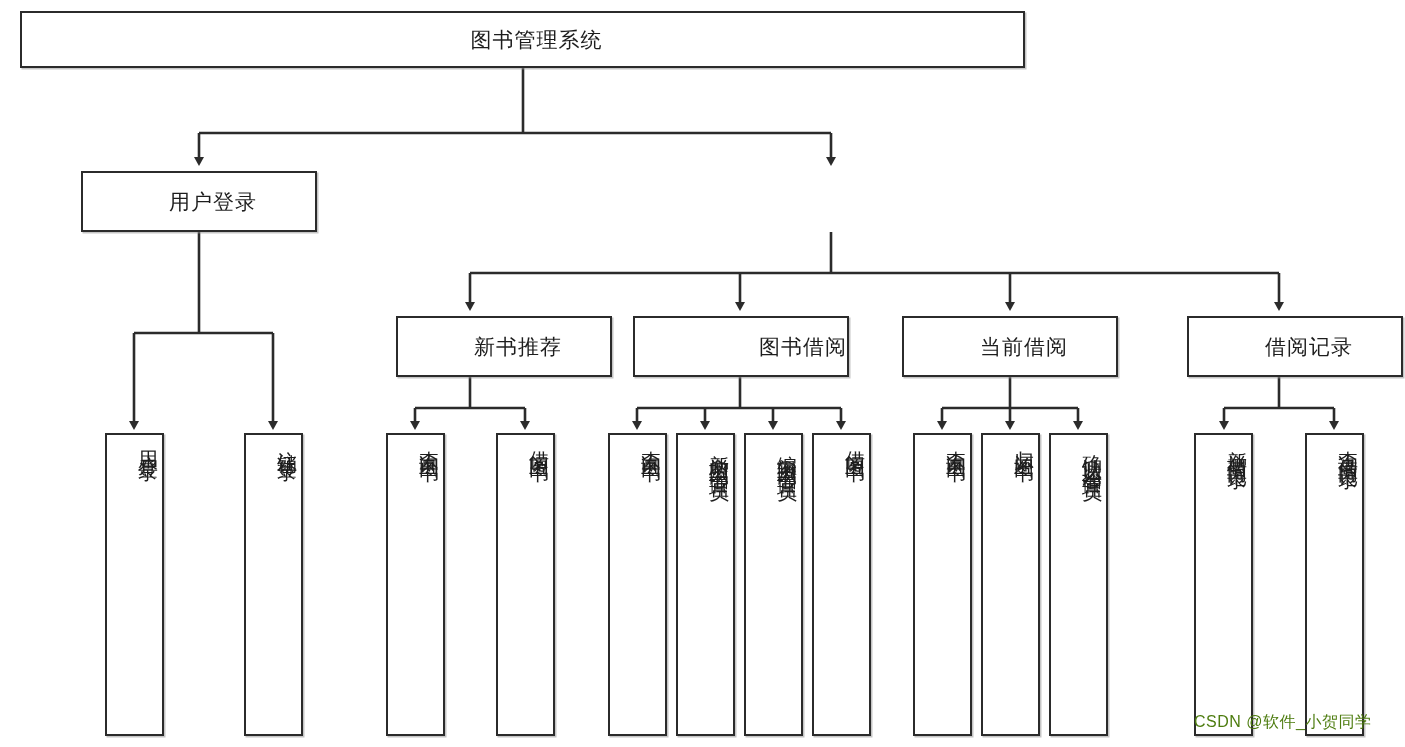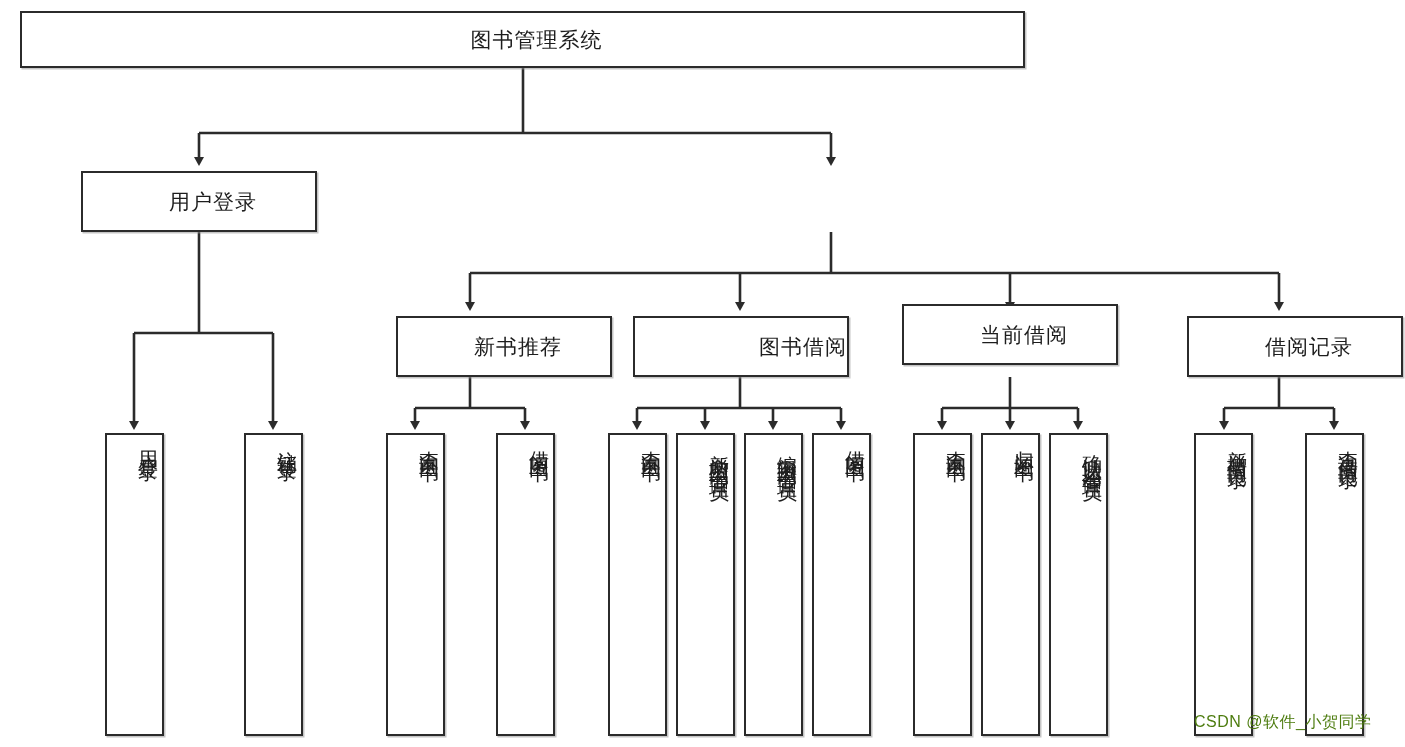--- a/index.html
+++ b/index.html
@@ -115,21 +115,21 @@
   <div class="node" style="left:81px;top:171px;width:236px;height:61px;">
     <span class="lbl">用户登录</span>
   </div>
 
   <div class="node" style="left:362px;top:316px;width:216px;height:61px;margin-left:34px;">
     <span class="lbl">新书推荐</span>
   </div>
   <div class="node" style="left:633px;top:316px;width:216px;height:61px;justify-content:flex-end;">
     <span class="lbl">图书借阅</span>
   </div>
-  <div class="node" style="left:902px;top:304px;width:216px;height:61px;">
+  <div class="node" style="left:902px;top:316px;width:216px;height:61px;">
     <span class="lbl">当前借阅</span>
   </div>
   <div class="node" style="left:1171px;top:316px;width:216px;height:61px;margin-left:16px;">
     <span class="lbl">借阅记录</span>
   </div>
 
   <div class="node vert mid" style="left:105px;top:433px;width:59px;height:303px;">
     <span class="lbl">用户登录</span>
   </div>
   <div class="node vert mid" style="left:244px;top:433px;width:59px;height:303px;">

